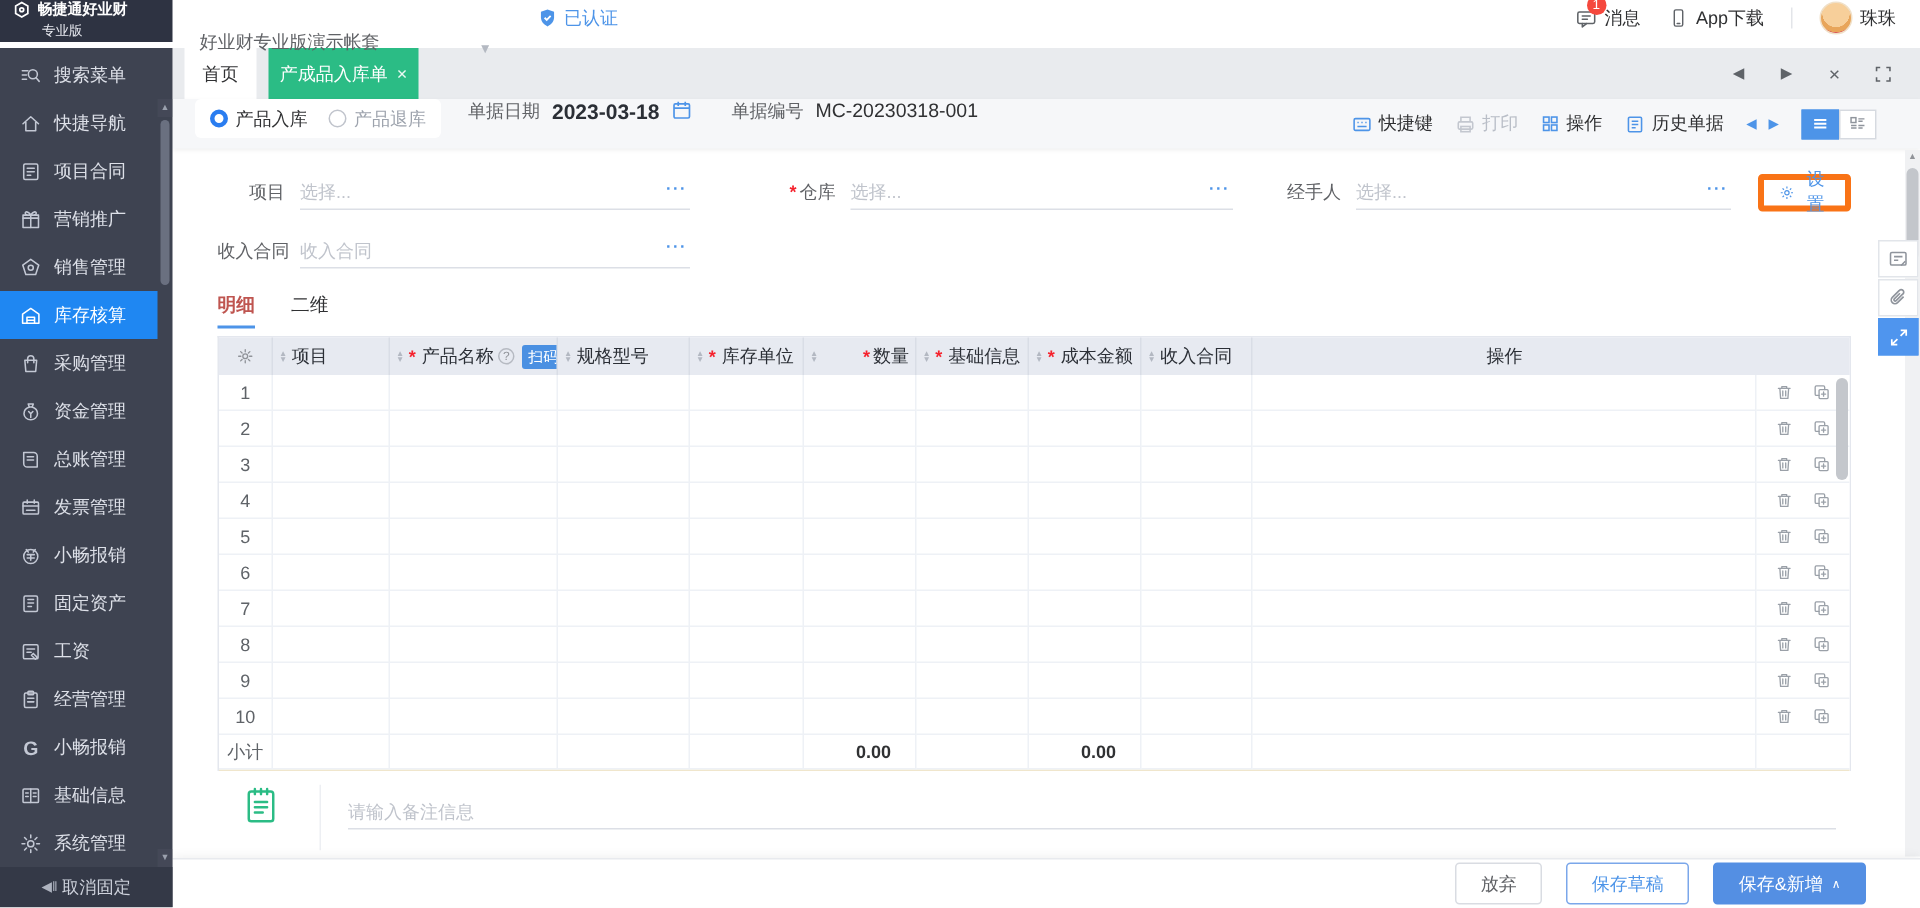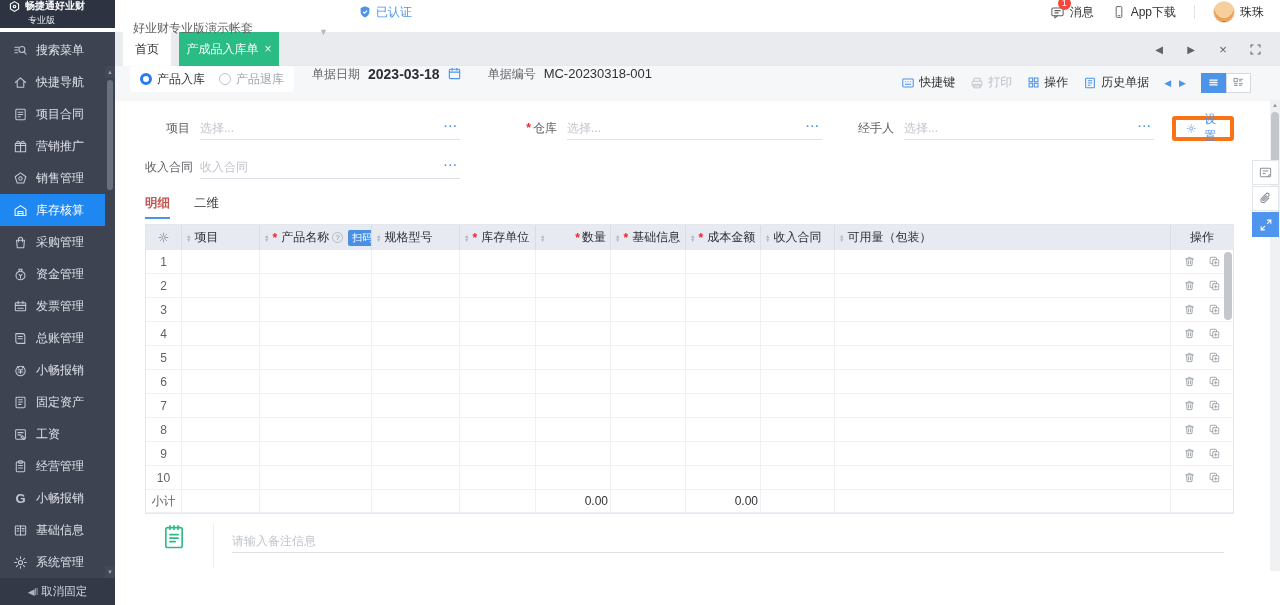--- a/index.html
+++ b/index.html
@@ -98,21 +98,21 @@
   .scan-badge { background:#4a90e2; color:#fff; font-size:10px; padding:1px 4px; border-radius:2px; margin-left:3px; cursor:pointer; flex:none; }
   .tbody .tr { height:24px; background:#fff; }
   .tbody .td { border-right:1px solid #eef1f6; border-bottom:1px solid #eef1f6; }
   .tbody .td:last-child { border-right:none; }
   .td.rownum { display:flex; align-items:center; justify-content:center; color:#5f6368; }
   .td.ops { display:flex; align-items:center; justify-content:center; gap:12px; color:#9aa0a8; }
   .td.ops svg { cursor:pointer; }
   .subtotal { background:#fbf2da; height:24px; border-bottom:1px solid #f0e6cc; }
   .subtotal .td { display:flex; align-items:center; }
   .subtotal .td.c0 { justify-content:center; color:#5f6368; }
-  .subtotal .td.val { justify-content:flex-end; padding-right:2px; font-weight:normal; color:#303133; }
+  .subtotal .td.val { justify-content:flex-end; padding-right:16px; font-weight:bold; color:#303133; }
   .tbl-thumb { position:absolute; top:27px; right:1px; width:8px; height:68px; background:#c4c7cc; border-radius:4px; }
 
   .remark { margin-top:9px; display:flex; height:44px; overflow:hidden; }
   .r-left { width:58px; display:flex; flex-direction:column; align-items:center; flex:none; }
   .r-left svg { color:#2bbc85; }
   .r-div { width:1px; background:#edeff3; margin:0 4px 0 10px; }
   .r-input { flex:1; position:relative; padding-top:6px; padding-left:14px; }
   .r-input input { width:99%; border:none; border-bottom:1px solid #dcdfe6; height:24px; font-size:12px; font-family:inherit; outline:none; background:transparent; }
   .r-input input::placeholder { color:#c0c4cc; }
 
@@ -260,34 +260,34 @@
               <path d="M6.2 2.5h3.6L9 4.6H7z"></path>
               <path d="M7 4.6C4.8 5.3 3.2 7.2 3.2 9.4a4.8 4.3 0 009.6 0C12.8 7.2 11.2 5.3 9 4.6"></path>
               <path d="M6.5 7.8L8 9.4l1.5-1.6M8 9.4V12"></path>
             </svg>
           </span>
           <span class="sb-lbl">资金管理</span>
         </div>
         <div class="sb-item">
           <span class="sb-ico">
             <svg width="15" height="15" viewBox="0 0 16 16" fill="none" stroke="currentColor" stroke-width="1.1" stroke-linecap="round" stroke-linejoin="round">
+              <path d="M3 2.8h7a2.6 2.6 0 012.6 2.6v7.8H5.6A2.6 2.6 0 013 10.6z"></path>
+              <path d="M5.5 5.8h4.5M5.5 8.2h4.5"></path>
+            </svg>
+          </span>
+          <span class="sb-lbl">总账管理</span>
+        </div>
+        <div class="sb-item">
+          <span class="sb-ico">
+            <svg width="15" height="15" viewBox="0 0 16 16" fill="none" stroke="currentColor" stroke-width="1.1" stroke-linecap="round" stroke-linejoin="round">
               <rect x="2.5" y="4" width="11" height="8.5" rx="0.8"></rect>
               <path d="M2.5 6.8h11M5.5 2.5v2.3M10.5 2.5v2.3M5 9.8h6"></path>
             </svg>
           </span>
           <span class="sb-lbl">发票管理</span>
-        </div>
-        <div class="sb-item">
-          <span class="sb-ico">
-            <svg width="15" height="15" viewBox="0 0 16 16" fill="none" stroke="currentColor" stroke-width="1.1" stroke-linecap="round" stroke-linejoin="round">
-              <path d="M3 2.8h7a2.6 2.6 0 012.6 2.6v7.8H5.6A2.6 2.6 0 013 10.6z"></path>
-              <path d="M5.5 5.8h4.5M5.5 8.2h4.5"></path>
-            </svg>
-          </span>
-          <span class="sb-lbl">总账管理</span>
         </div>
         <div class="sb-item">
           <span class="sb-ico">
             <svg width="15" height="15" viewBox="0 0 16 16" fill="none" stroke="currentColor" stroke-width="1.1" stroke-linecap="round" stroke-linejoin="round">
               <circle cx="8" cy="8.5" r="5"></circle>
               <path d="M5.5 7.2h5M5.5 9.6h5M8 7.2v4M4.8 3.6l1.4 1.8M11.2 3.6L9.8 5.4"></path>
             </svg>
           </span>
           <span class="sb-lbl">小畅报销</span>
         </div>
@@ -564,27 +564,20 @@
                 <span>成本金额</span>
               </div>
               <div class="th">
                 <i class="sort">
                   <span>▲</span>
                   <span>▼</span>
                 </i>
                 <span>收入合同</span>
               </div>
               <div class="th">
-                <i class="sort">
-                  <span>▲</span>
-                  <span>▼</span>
-                </i>
-                <span>可用量（包装）</span>
-              </div>
-              <div class="th">
                 <span>操作</span>
               </div>
             </div>
           </div>
         <div class="tbody" id="tbody">
             <div class="tr">
               <div class="td rownum">1</div>
               <div class="td"></div>
               <div class="td"></div>
               <div class="td"></div>
@@ -860,20 +853,28 @@
             </span>
 
         </div>
         <div class="r-div"></div>
         <div class="r-input">
           <input placeholder="请输入备注信息" style="">
         </div>
       </div>
     </div>
 
+    <div class="footer">
+      <button class="btn btn-plain">放弃</button>
+      <button class="btn btn-outline">保存草稿</button>
+      <button class="btn btn-primary">
+        <span>保存&amp;新增</span>
+        <span class="chev-up">∧</span>
+      </button>
+    </div>
 
     <div class="main-scroll">
       <div class="ms-arrow">▲</div>
       <div class="ms-thumb"></div>
     </div>
     <div class="float-btns">
       <div class="fb">
           <svg width="15" height="15" viewBox="0 0 16 16" fill="none" stroke="currentColor" stroke-width="1.1">
             <rect x="2.5" y="3.5" width="11" height="9" rx="1"></rect>
             <path d="M5 6.5h6M5 9h3M10 12.8l3-3"></path>

